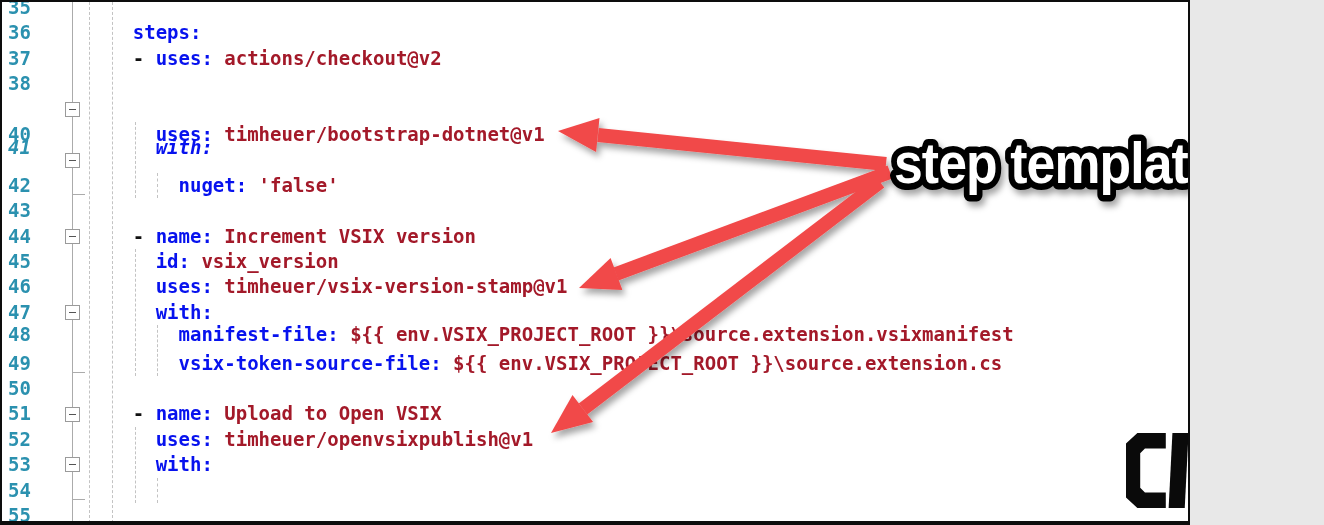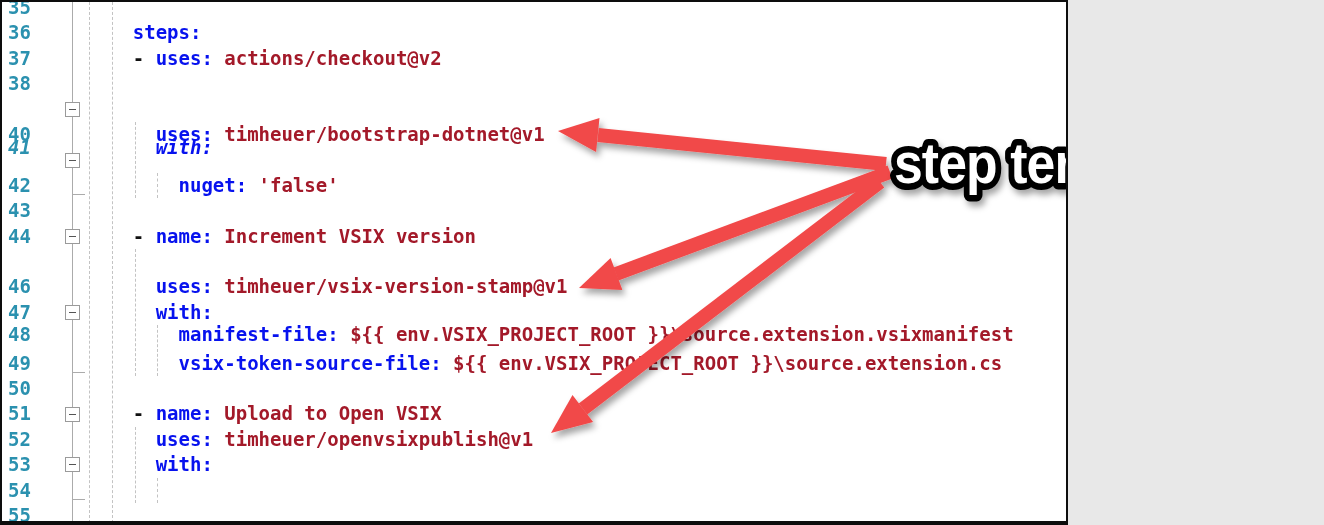--- a/index.html
+++ b/index.html
@@ -1,18 +1,18 @@
 <!DOCTYPE html>
 <html style="--key: #0712EE; --val: #A31929; --num: #2B91AF; --arrow: #F14949; --ann-fill: #FFFFFF; --ann-stroke: #000000; --logo: #0A0A0A;"><head>
 <meta charset="utf-8">
 <style>
   html,body{margin:0;padding:0;background:#e8e8e8;}
   .screen{
     position:relative;
-    width:1068px;height:525px;
+    width:1190px;height:525px;
     box-sizing:border-box;
     background:#ffffff;
     border:2px solid #0d0d0d;
     border-bottom-width:4px;
     overflow:hidden;
     font-family:"DejaVu Sans Mono", monospace;
   }
   .editor{position:absolute;inset:0;}
   .row{position:absolute;left:0;width:100%;height:25.4px;
        font:600 19px/25.4px "DejaVu Sans Mono", monospace;}
@@ -66,20 +66,24 @@
         <span class="ln">42</span>
         <span class="code"><span class="tok-p">        </span><span class="tok-k">nuget:</span><span class="tok-p"> </span><span class="tok-v">'false'</span></span>
       </div>
       <div class="row" style="top: 196.2px; padding-left: 16px;">
         <span class="ln">43</span>
         <span class="code"></span>
       </div>
       <div class="row" style="top: 221.6px;">
         <span class="ln">44</span>
         <span class="code"><span class="tok-p">    - </span><span class="tok-k">name:</span><span class="tok-p"> </span><span class="tok-v">Increment VSIX version</span></span>
+      </div>
+      <div class="row" style="top: 247px;">
+        <span class="ln">45</span>
+        <span class="code"><span class="tok-p">      </span><span class="tok-k">id:</span><span class="tok-p"> </span><span class="tok-v">vsix_version</span></span>
       </div>
       <div class="row" style="top: 272.4px;">
         <span class="ln">46</span>
         <span class="code"><span class="tok-p">      </span><span class="tok-k">uses:</span><span class="tok-p"> </span><span class="tok-v">timheuer/vsix-version-stamp@v1</span></span>
       </div>
       <div class="row" style="top: 297.8px;">
         <span class="ln">47</span>
         <span class="code"><span class="tok-p">      </span><span class="tok-k">with:</span></span>
       </div>
       <div class="row" style="top: 320px;">

